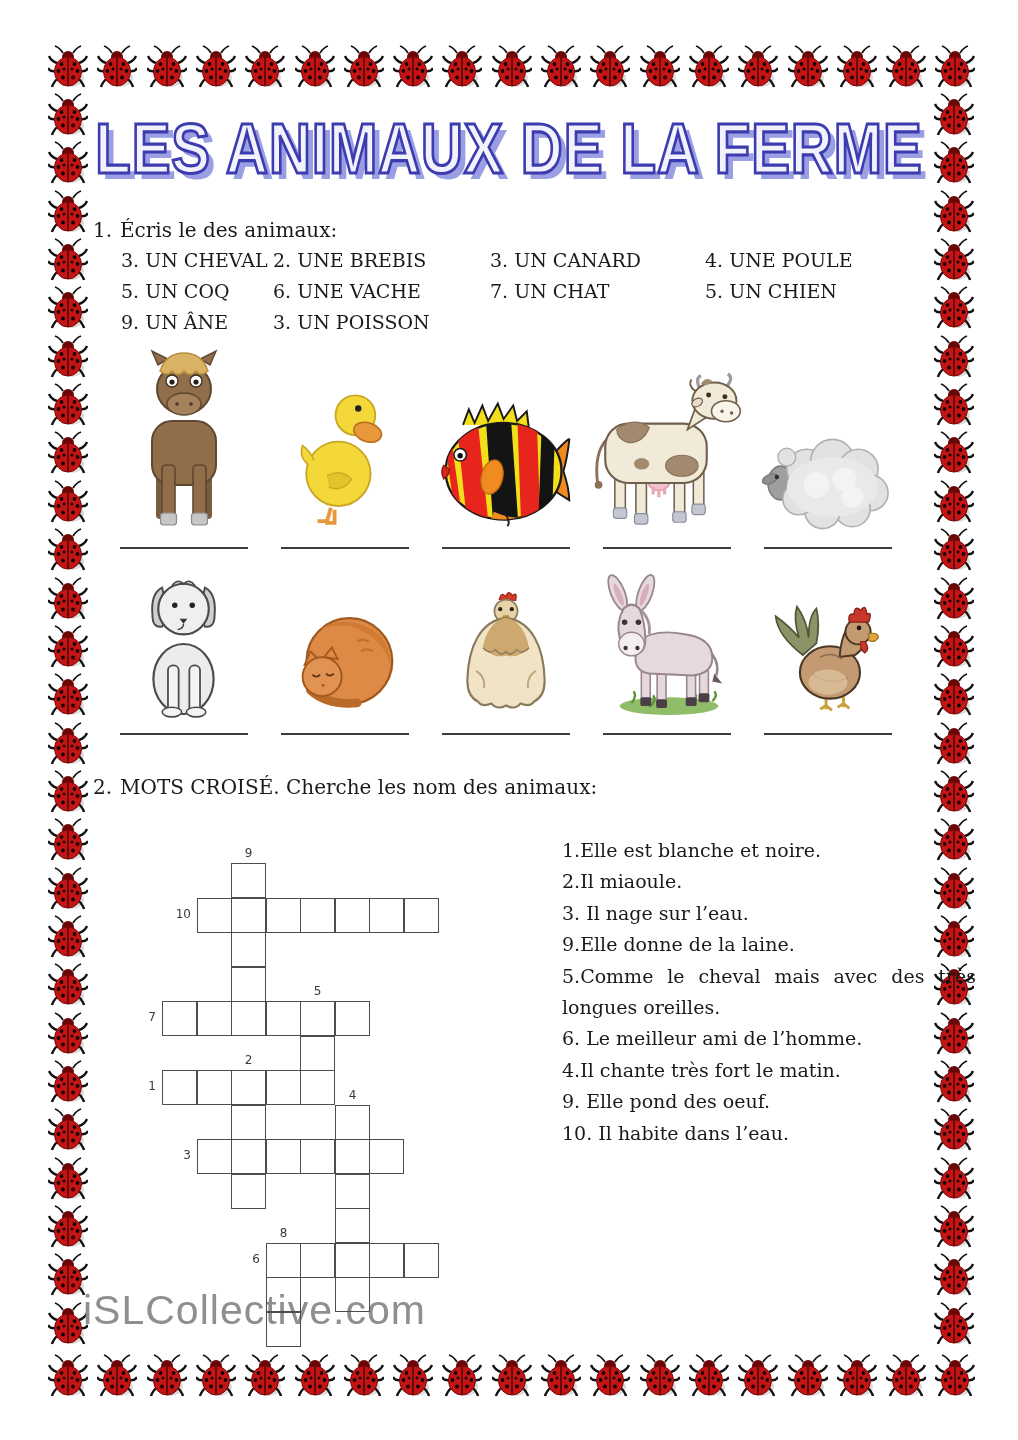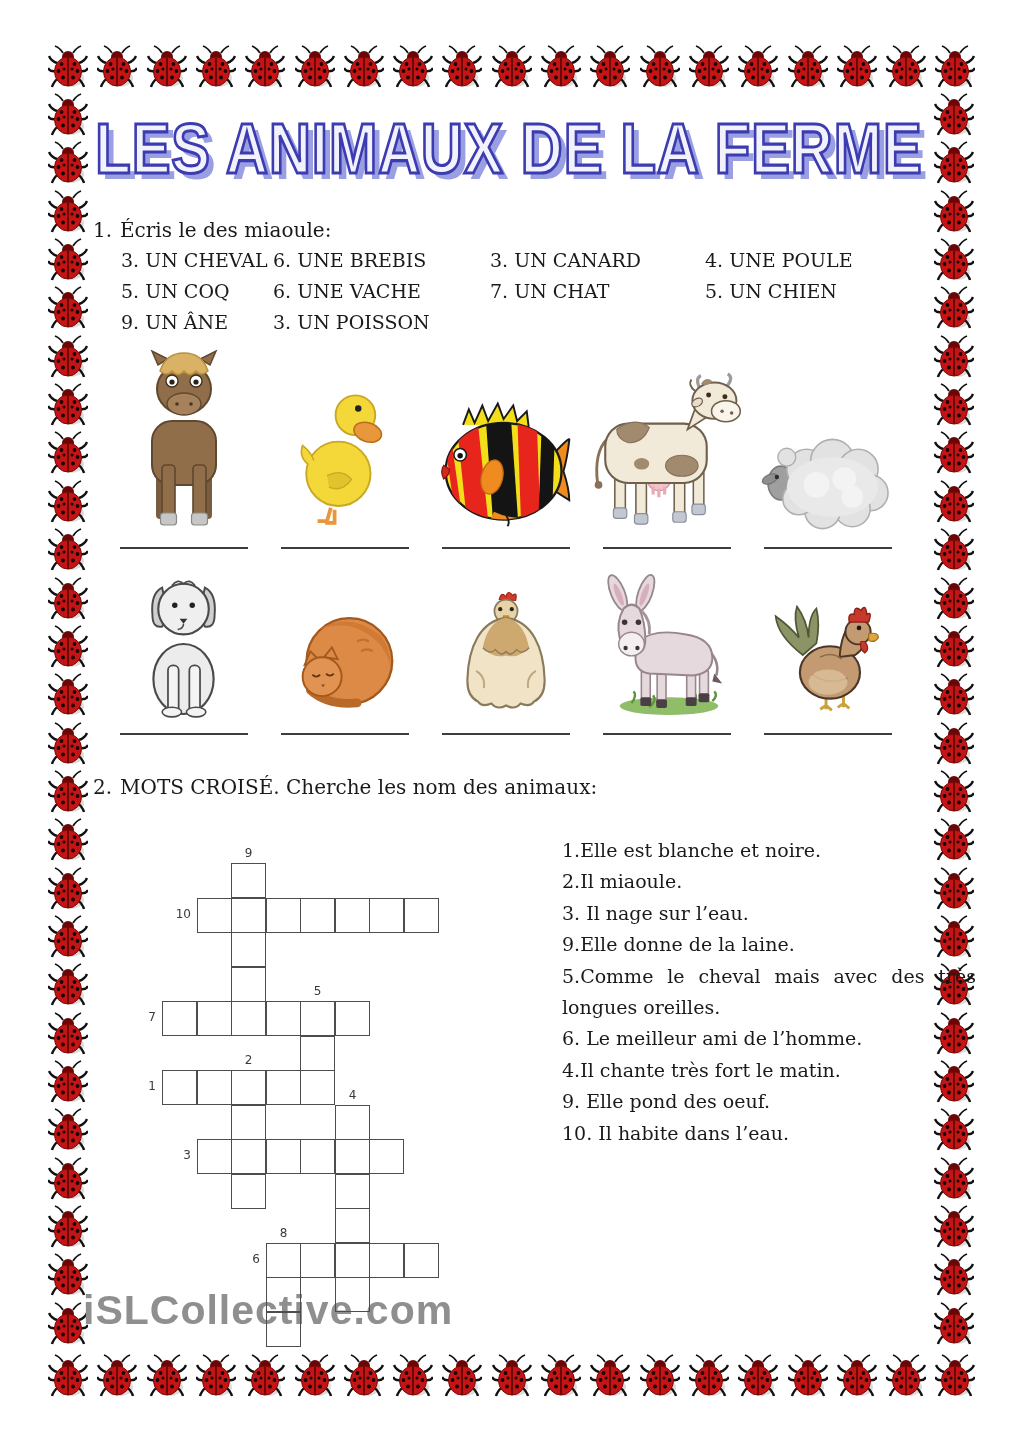--- a/index.html
+++ b/index.html
@@ -43,21 +43,21 @@
   .crossword{position:absolute;left:162px;top:863px;width:300px;height:500px;}
   .cw-cell{position:absolute;box-sizing:border-box;border:1px solid #4d4d4d;background:transparent;}
   .cw-label{position:absolute;font-family:"DejaVu Sans",sans-serif;font-size:12px;color:#3a3a3a;}
 
   
   .clues{position:absolute;left:562px;top:835px;width:414px;font-size:19px;}
   .clues p{margin:0;line-height:31.4px;text-align:justify;}
 
   
   .watermark{position:absolute;left:83px;top:1287px;font-family:"Liberation Sans",sans-serif;
-             font-weight:700;font-size:41px;color:#8f8f8f;letter-spacing:1px;z-index:0;}
+             font-weight:400;font-size:41px;color:#8f8f8f;letter-spacing:1px;z-index:0;}
   .crossword{z-index:1;}
 </style>
 </head>
 <body>
 
 <div class="page">
 
   <svg class="defs" aria-hidden="true">
     <defs>
       <g id="sym-ladybug">
@@ -543,26 +543,26 @@
         <use href="#sym-ladybug"></use>
       </svg>
       <svg class="bug" viewBox="0 0 40 46" style="left: 934px; top: 1300.75px;">
         <use href="#sym-ladybug"></use>
       </svg>
     </div>
 
   <div class="title">LES ANIMAUX DE LA FERME</div>
 
   <div class="ex-head" id="ex1-head">
-    <span class="num">1.</span><span>Écris le des miaoule:</span>
+    <span class="num">1.</span><span>Écris le des animaux:</span>
   </div>
 
   <div class="word-grid" id="word-grid">
       <div class="word-item">3. UN CHEVAL</div>
-      <div class="word-item">6. UNE BREBIS</div>
+      <div class="word-item">2. UNE BREBIS</div>
       <div class="word-item">3. UN CANARD</div>
       <div class="word-item">4. UNE POULE</div>
       <div class="word-item">5. UN COQ</div>
       <div class="word-item">6. UNE VACHE</div>
       <div class="word-item">7. UN CHAT</div>
       <div class="word-item">5. UN CHIEN</div>
       <div class="word-item">9. UN ÂNE</div>
       <div class="word-item">3. UN POISSON</div>
     </div>
 

